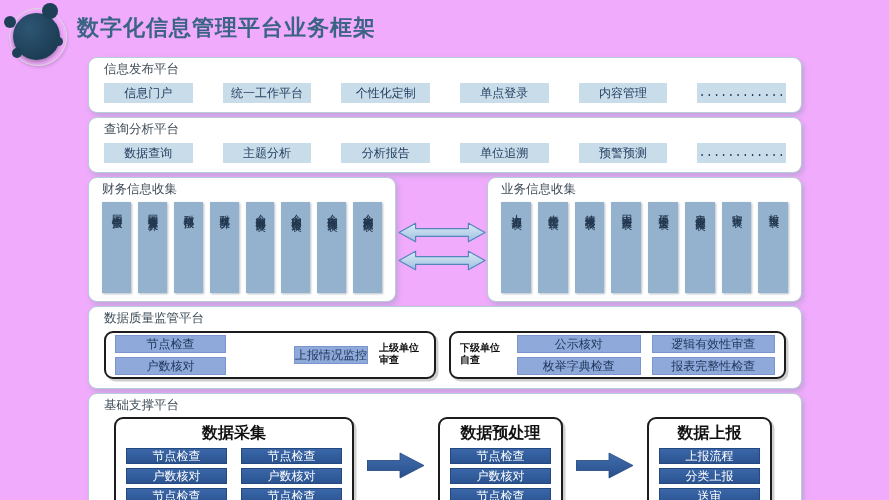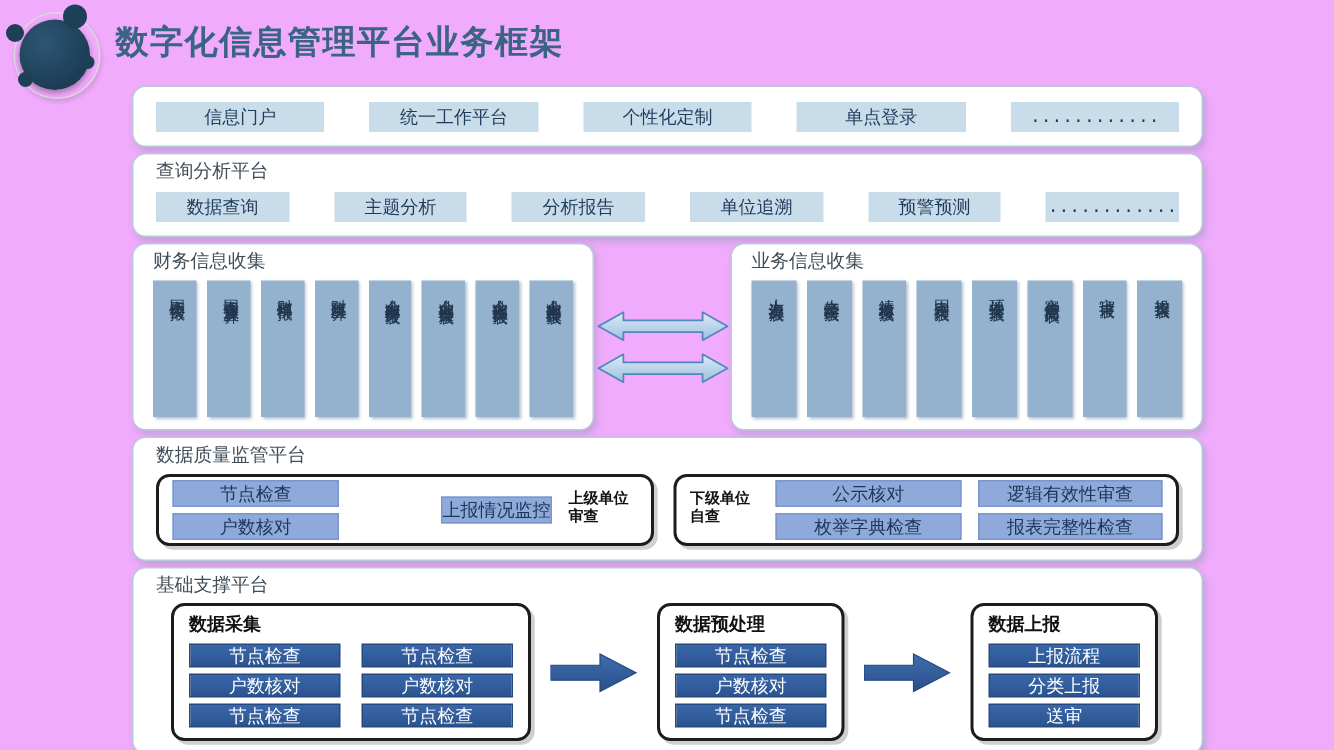--- a/index.html
+++ b/index.html
@@ -58,21 +58,21 @@
   .mbtn{height:16px;background:#8fa9db;border:1px solid #7b96ce;color:#1d3557;font-size:12px;
         display:flex;align-items:center;justify-content:center;}
   .qtag{width:46px;font-size:10px;font-weight:bold;color:#111;line-height:1.25;flex:none;}
 
   
   .p5{padding:5px 15px 8px;}
   .f-row{display:flex;align-items:center;margin-top:3px;}
   .fbox{padding:2px 10px 7px;}
   .fbox.first{margin-left:10px;}
   .fbox.last{margin-right:14px;}
-  .ftitle{font-size:12px;font-weight:bold;color:#111;padding:2px 0 4px;}
+  .ftitle{text-align:center;font-size:16px;font-weight:bold;color:#111;padding:2px 0 4px;}
   .fcols{display:flex;gap:14px;}
   .fcol{display:flex;flex-direction:column;gap:4px;}
   .dbtn{width:101px;height:16px;background:linear-gradient(#3a67a9,#2b5390);border:1px solid #24497f;
         color:#fff;font-size:12px;display:flex;align-items:center;justify-content:center;
         box-sizing:border-box;}
   .f-arrow{flex:1;display:flex;align-items:center;justify-content:center;}
 </style>
 </head>
 <body>
 
@@ -84,25 +84,27 @@
     <div class="dot d1"></div>
     <div class="dot d2"></div>
     <div class="dot d3"></div>
     <div class="dot d4"></div>
   </div>
   <h1 class="title">数字化信息管理平台业务框架</h1>
 
   <div class="main">
 
     <section class="panel p12">
+      <div class="plabel">信息发布平台</div>
       <div class="btn-row">
         <div class="lbtn">信息门户</div>
         <div class="lbtn">统一工作平台</div>
         <div class="lbtn">个性化定制</div>
         <div class="lbtn">单点登录</div>
+        <div class="lbtn">内容管理</div>
         <div class="lbtn">............</div>
       </div>
     </section>
 
     <section class="panel p12">
       <div class="plabel">查询分析平台</div>
       <div class="btn-row">
         <div class="lbtn">数据查询</div>
         <div class="lbtn">主题分析</div>
         <div class="lbtn">分析报告</div>

